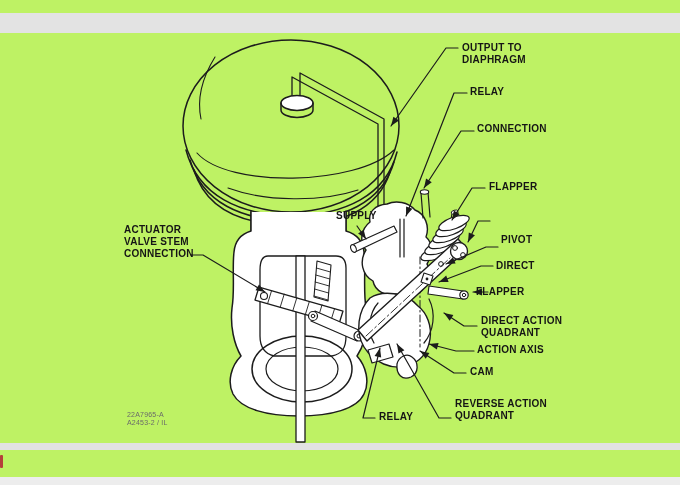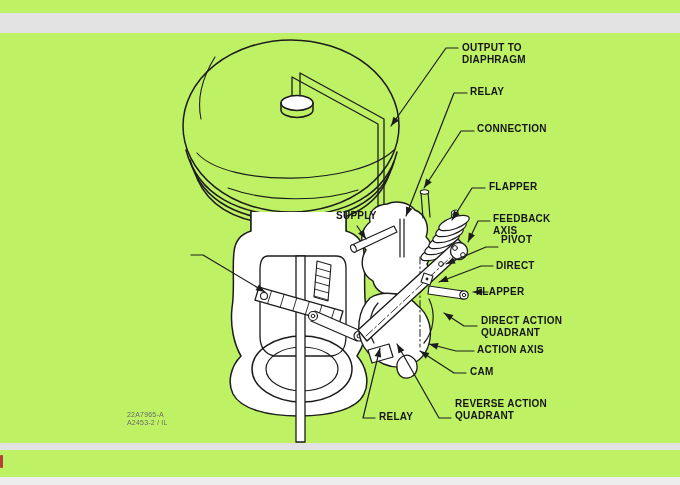--- a/index.html
+++ b/index.html
@@ -162,32 +162,33 @@
         <polygon points="265,292 255.5292312167051,290.3075051984226 259.013942281164,284.46825963095085" fill="#1c1c1c" stroke="none"></polygon>
       </g>
   </svg>
 
   <div class="lbl" style="left:462px;top:42px">OUTPUT TO
 DIAPHRAGM</div>
   <div class="lbl" style="left:470px;top:86px">RELAY</div>
   <div class="lbl" style="left:477px;top:123px">CONNECTION</div>
   <div class="lbl" style="left:489px;top:181px">FLAPPER</div>
   <div class="lbl" style="left:336px;top:210px">SUPPLY</div>
-  <div class="lbl" style="left:493px;top:213px">FEEDBACK
-AXIS</div>
   <div class="lbl" style="left:501px;top:234px">PIVOT</div>
   <div class="lbl" style="left:496px;top:260px">DIRECT</div>
   <div class="lbl" style="left:476px;top:286px">FLAPPER</div>
   <div class="lbl" style="left:481px;top:315px">DIRECT ACTION
 QUADRANT</div>
   <div class="lbl" style="left:477px;top:344px">ACTION AXIS</div>
   <div class="lbl" style="left:470px;top:366px">CAM</div>
   <div class="lbl" style="left:379px;top:411px">RELAY</div>
   <div class="lbl" style="left:455px;top:398px">REVERSE ACTION
 QUADRANT</div>
+  <div class="lbl" style="left:124px;top:224px">ACTUATOR
+VALVE STEM
+CONNECTION</div>
 
   <div class="tinyid">
     <div>22A7965-A</div>
     <div>A2453-2 / IL</div>
   </div>
 
   <div class="band midsep"></div>
   <div class="caption-accent" style="background: rgb(181, 65, 58);"></div>
   <div class="band bottomhint"></div>
 

